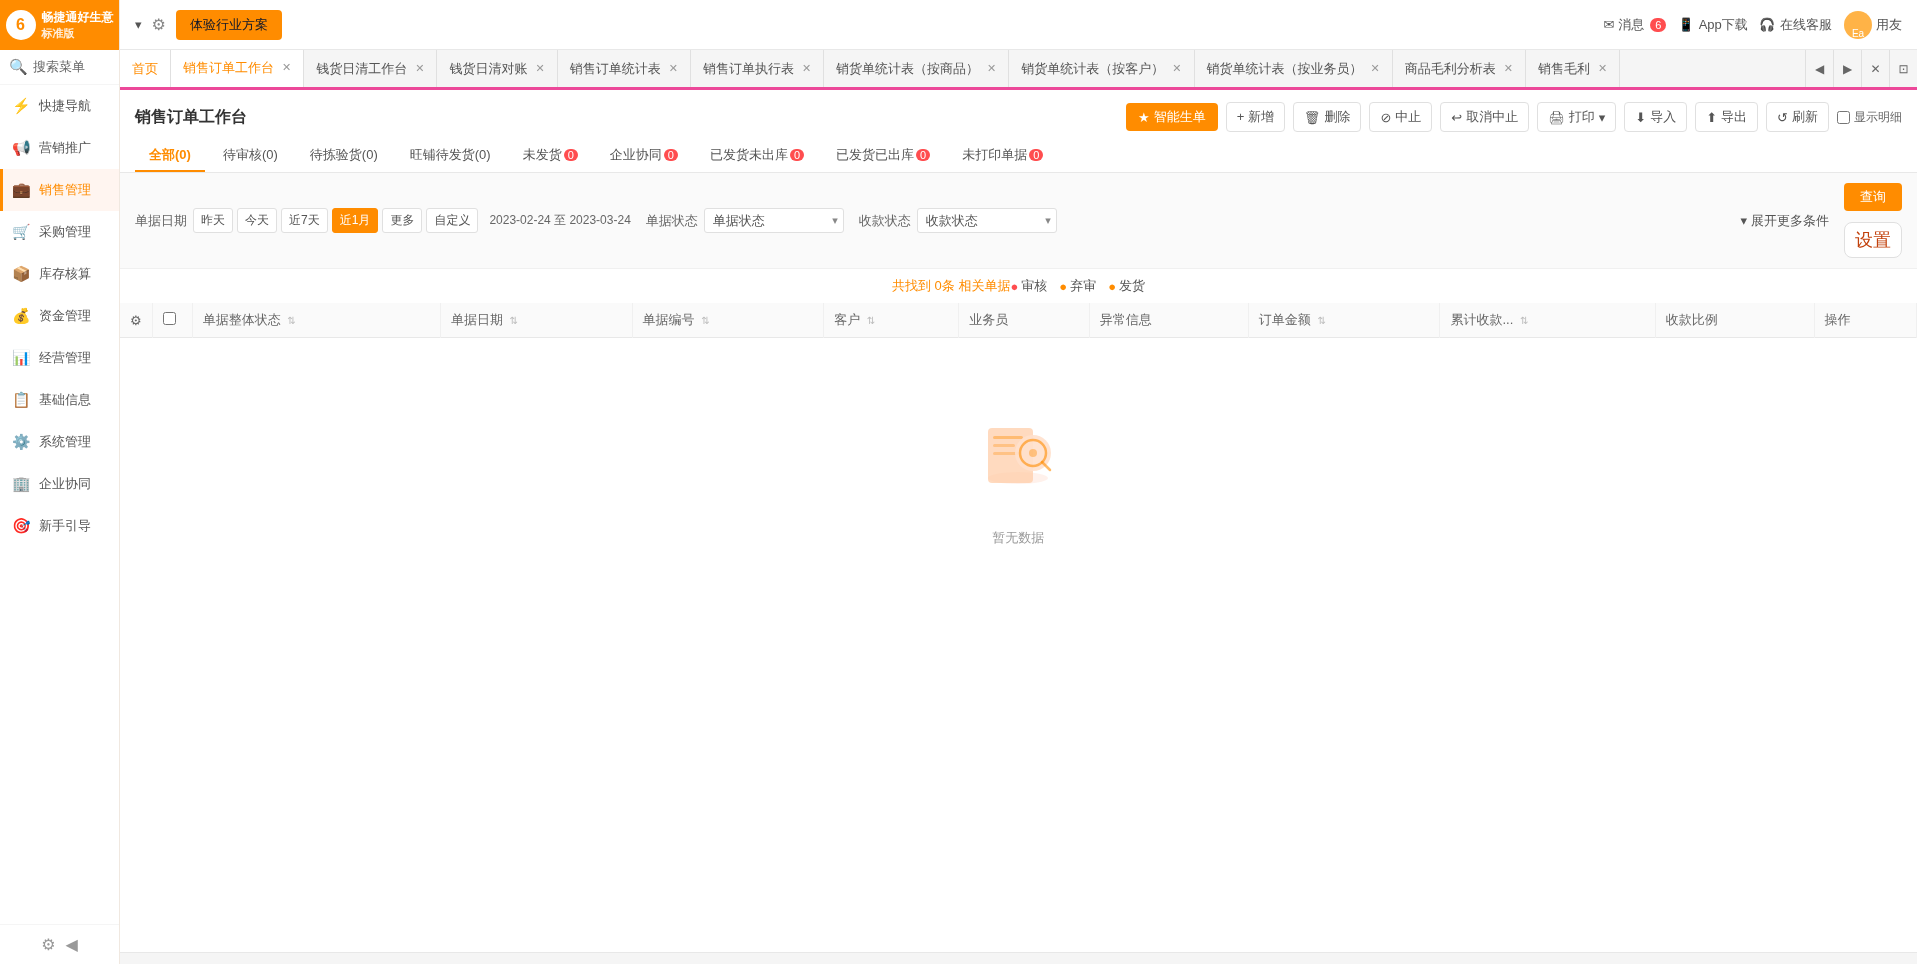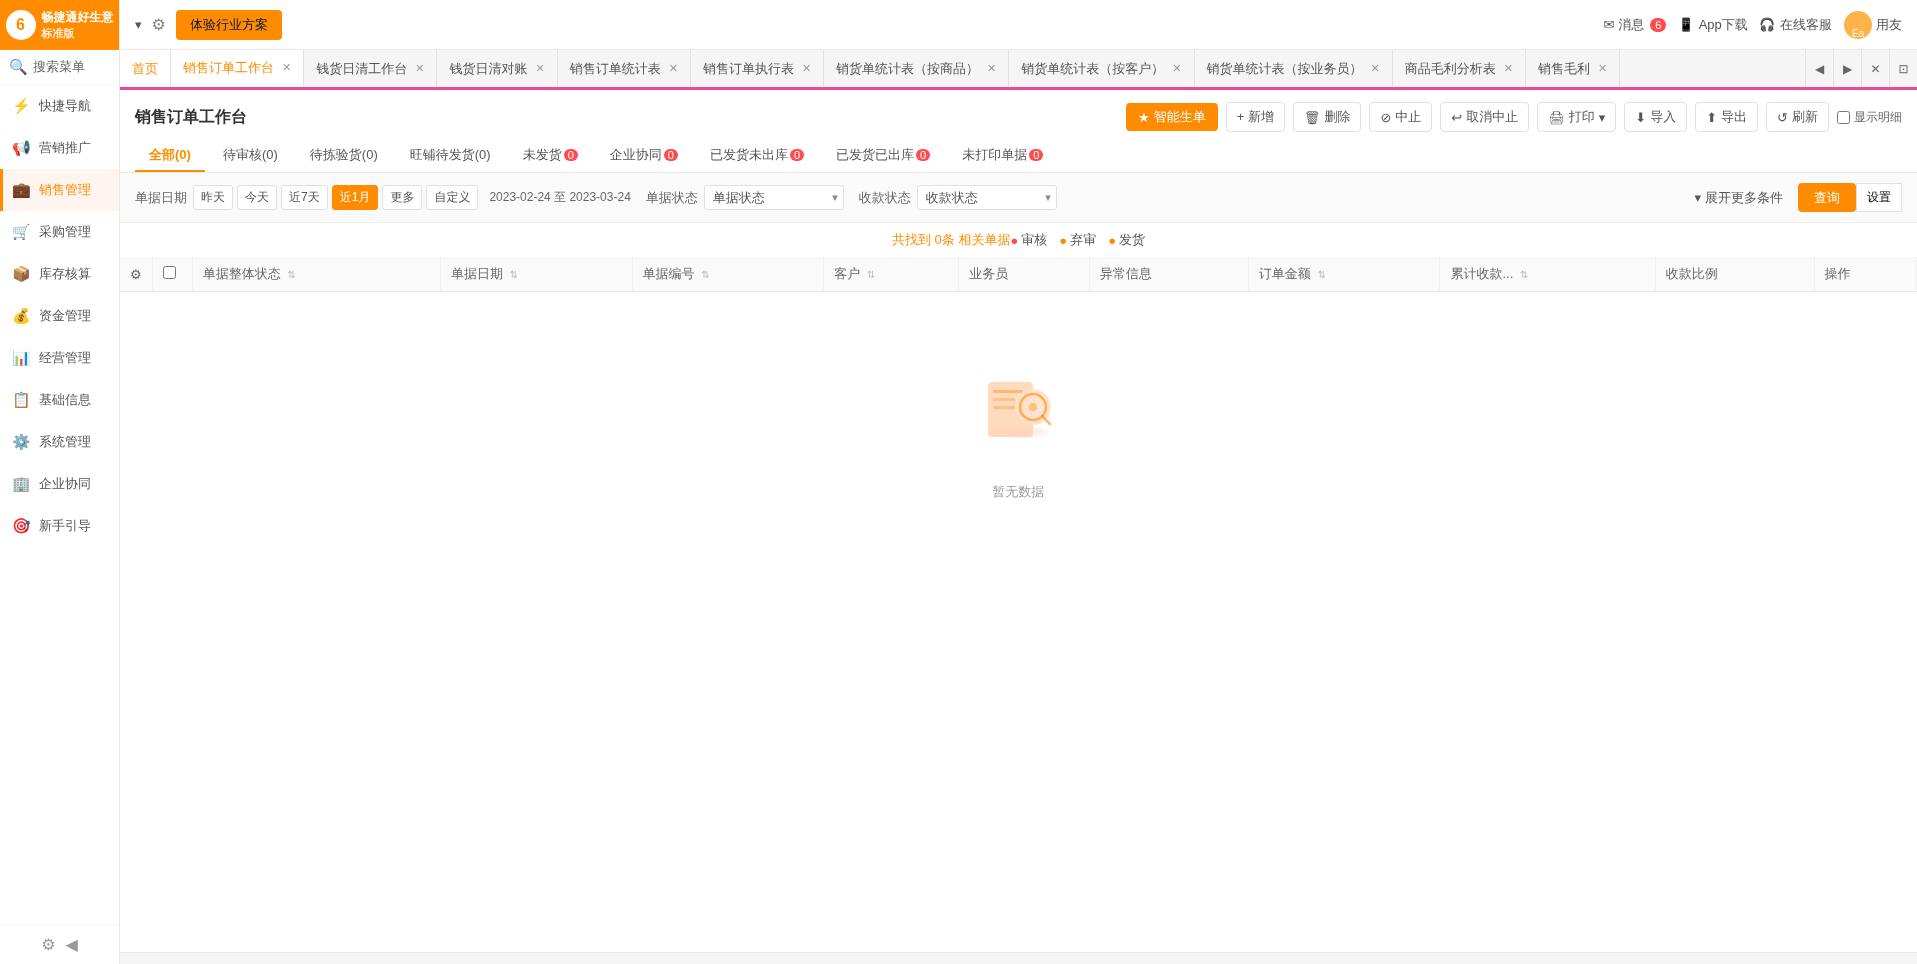--- a/index.html
+++ b/index.html
@@ -60,23 +60,23 @@
     .search-group { display: flex; align-items: center; gap: 6px; }
     .search-label { color: #666; font-size: 13px; white-space: nowrap; }
     .search-date-btns { display: flex; gap: 4px; }
     .date-btn { padding: 3px 7px; border: 1px solid #e0e0e0; border-radius: 3px; cursor: pointer; font-size: 12px; color: #555; background: #fff; }
     .date-btn.active { background: #ff8c00; color: #fff; border-color: #ff8c00; }
     .date-range { font-size: 12px; color: #666; margin-left: 5px; }
     .search-select { border: 1px solid #e0e0e0; border-radius: 3px; padding: 4px 24px 4px 8px; font-size: 13px; color: #555; background: #fff; cursor: pointer; appearance: none; min-width: 140px; }
     .select-wrapper { position: relative; display: inline-flex; align-items: center; }
     .select-wrapper::after { content: '▾'; position: absolute; right: 6px; font-size: 11px; color: #888; pointer-events: none; }
     .expand-btn { display: flex; align-items: center; gap: 4px; color: #555; cursor: pointer; font-size: 13px; margin-left: auto; }
-    .search-actions { display: flex; flex-direction: row; gap: 0; justify-content: flex-end; }
+    .search-actions { display: flex; flex-direction: column; gap: 11px; justify-content: flex-end; }
     .btn-search { background: #ff8c00; color: #fff; border: none; border-radius: 4px; padding: 5px 16px; cursor: pointer; font-size: 13px; }
-    .btn-setting { background: #fff; color: #000000; border: 1px solid #e0e0e0; border-radius: 0; padding: 5px 10px; cursor: pointer; font-size: 12px; }
+    .btn-setting { background: #fff; color: #c2410c; border: 1px solid #e0e0e0; border-radius: 8px; padding: 5px 10px; cursor: pointer; font-size: 18px; }
 
     
     .results-bar { padding: 8px 15px; display: flex; align-items: center; justify-content: center; }
     .results-text { font-size: 13px; color: #666; }
     .results-text span { color: #ff8c00; }
     .results-actions { display: flex; gap: 12px; }
     .result-action-btn { color: #555; cursor: pointer; font-size: 13px; display: flex; align-items: center; gap: 3px; }
     .dot-red { color: #ff4d4f; }
     .dot-orange { color: #ff8c00; }
 

